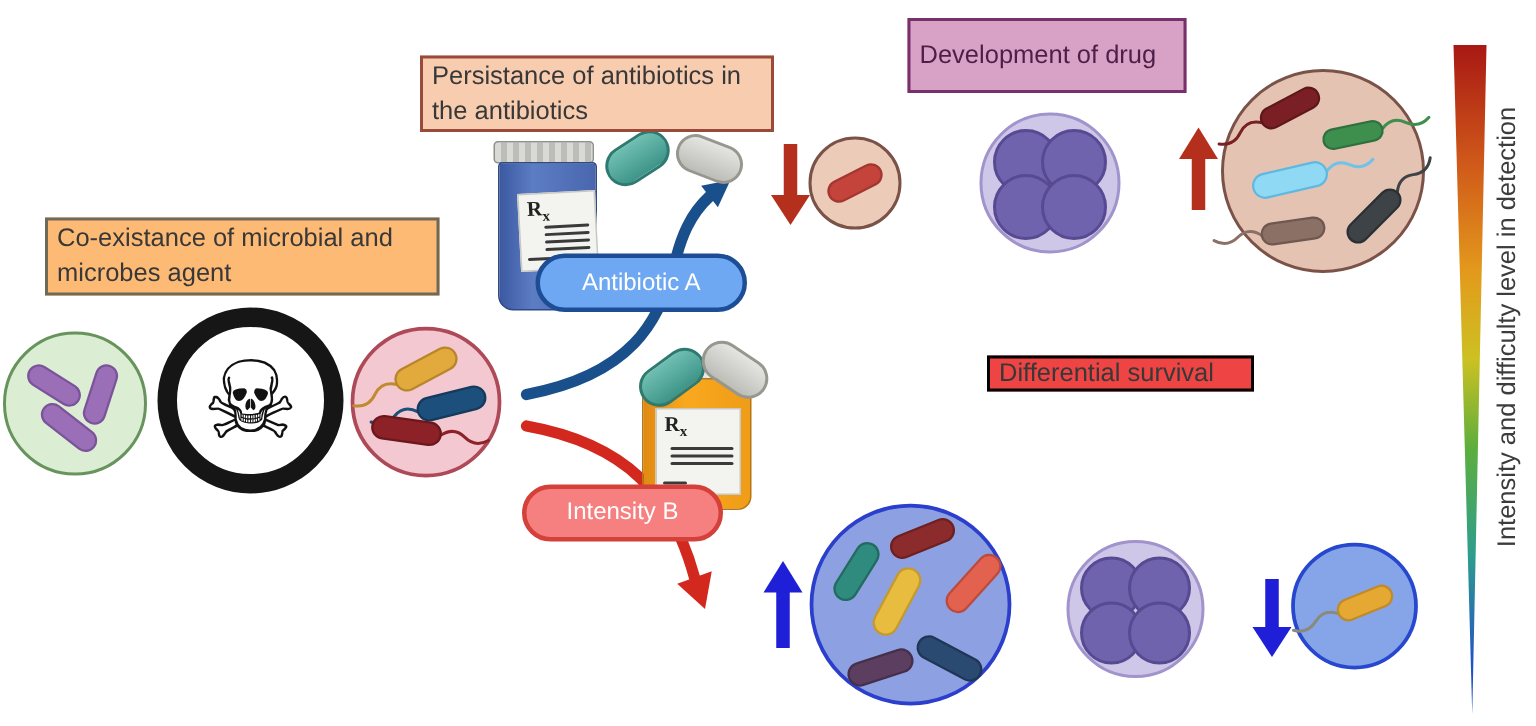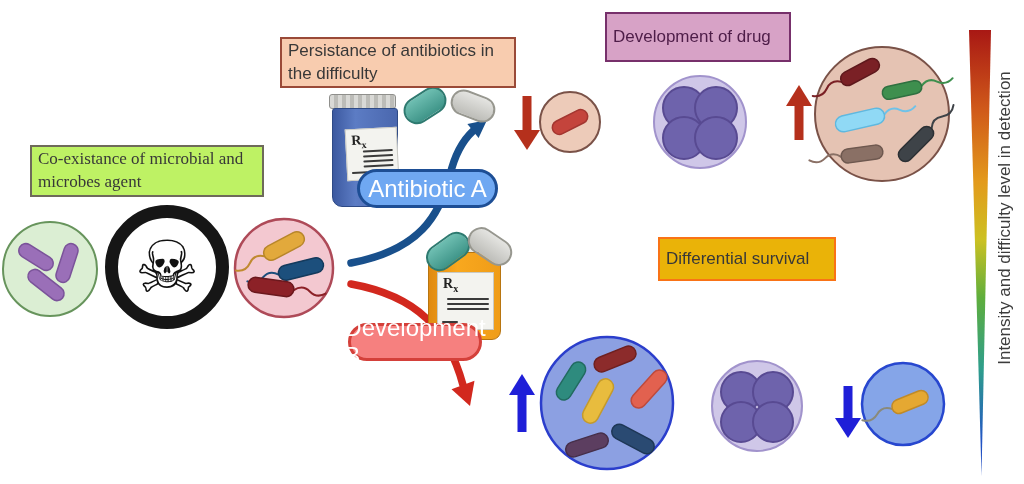--- a/index.html
+++ b/index.html
@@ -1,25 +1,25 @@
 <!DOCTYPE html>
 <html><head>
 <meta charset="utf-8">
 <style>
   html,body{margin:0;padding:0;background:#fff;font-family:"Liberation Sans",sans-serif;}
   #canvas{position:relative;width:1024px;height:484px;background:#fff;overflow:hidden;}
   .abs{position:absolute;}
   .label-box{position:absolute;display:flex;flex-direction:column;justify-content:center;
     text-align:left;font-size:17px;line-height:1.35;color:#383838;box-sizing:border-box;padding:2px 6px;}
-  .box-co{left:30px;top:145px;width:234px;height:52px;background:#bef264;border:2px solid #6E6A5A;font-family:Liberation Serif, serif;}
+  .box-co{left:30px;top:145px;width:263px;height:52px;background:#fdba74;border:2px solid #6E6A5A;}
   .box-per{left:280px;top:37px;width:236px;height:51px;background:#F8CCAF;border:2px solid #9A4A38;}
   .box-dev{left:605px;top:12px;width:186px;height:50px;background:#D7A2C6;border:2px solid #77306B;color:#4E1D48;}
-  .box-dif{left:658px;top:237px;width:178px;height:44px;background:#eab308;border:2px solid #f97316;}
+  .box-dif{left:658px;top:237px;width:178px;height:24px;background:#ef4444;border:2px solid #000000;}
   .pill-label{position:absolute;display:flex;align-items:center;justify-content:center;
-    color:#fff;font-size:24px;border-radius:999px;box-sizing:border-box;}
+    color:#fff;font-size:16px;border-radius:999px;box-sizing:border-box;text-align:center;}
   .pill-a{left:357px;top:169px;width:141px;height:39px;background:#6FA8F2;border:3px solid #1D4E95;}
   .pill-b{left:348px;top:323px;width:134px;height:38px;background:#F6807F;border:3px solid #D4403A;}
   .skull-ring{left:105px;top:205px;width:98px;height:98px;border:13px solid #161616;border-radius:50%;
     background:#fff;display:flex;align-items:center;justify-content:center;}
   .skull-glyph{font-family:"DejaVu Sans",sans-serif;font-size:72px;line-height:1;color:#111;}
   
   .capA{left:329px;top:94px;width:67px;height:15px;border:1.5px solid #8F8F8C;border-radius:3px;
     background:repeating-linear-gradient(90deg,#D9D9D6 0 4px,#BCBCB8 4px 8px);box-sizing:border-box;}
   .bodyA{left:332px;top:108px;width:66px;height:99px;border:1.5px solid #2E4A86;border-radius:3px 3px 10px 10px;
     background:linear-gradient(90deg,#3C59A0,#5C7CC4 35%,#4A67AE);box-sizing:border-box;}
@@ -229,27 +229,27 @@
   </div>
   <div class="abs capsule cap-teal" style="left:424px;top:238px;width:48px;height:27px;transform:rotate(-36deg);"></div>
   <div class="abs capsule cap-gray" style="left:466px;top:233px;width:48px;height:27px;transform:rotate(34deg);"></div>
 
   <div class="label-box box-co">
     <span>Co-existance of microbial and</span>
     <span>microbes agent</span>
   </div>
   <div class="label-box box-per">
     <span>Persistance of antibiotics in</span>
-    <span>the difficulty</span>
+    <span>the antibiotics</span>
   </div>
   <div class="label-box box-dev">
     <span>Development of drug</span>
   </div>
   <div class="label-box box-dif">
     <span>Differential survival</span>
   </div>
 
   <div class="pill-label pill-a">Antibiotic A</div>
-  <div class="pill-label pill-b">Development B</div>
+  <div class="pill-label pill-b">Intensity B</div>
 
   <div class="abs vlabel">Intensity and difficulty level in detection</div>
 
 </div>
 
 </body></html>

